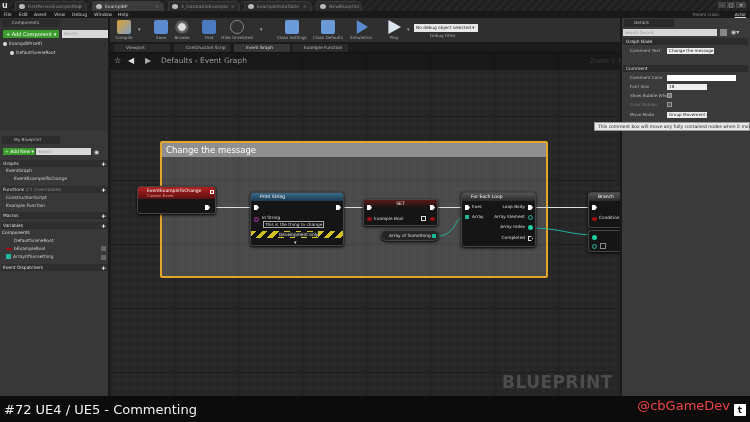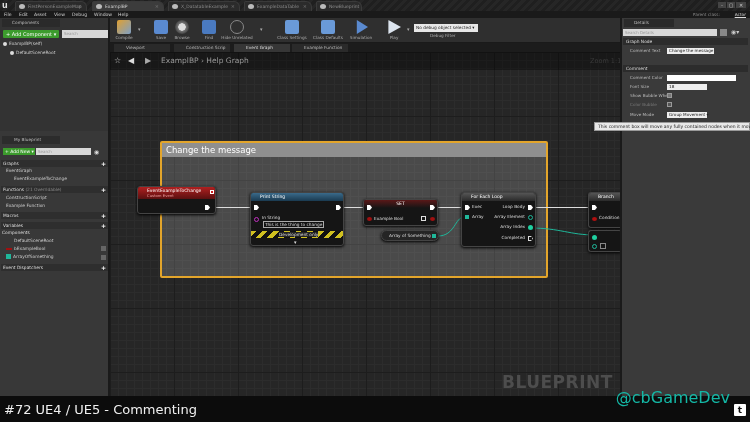--- a/index.html
+++ b/index.html
@@ -67,21 +67,21 @@
 #details{left:620px;top:18px;width:130px;height:378px;background:#3a3a3a;border-left:2px solid #1a1a1a}
 #det-tab{left:624px;top:19px;width:50px;height:8px;background:#2a2a2a;color:#bbb;font-size:4.3px;line-height:8px;padding-left:10px}
 #det-search{left:623px;top:29px;width:94px;height:7px;background:#d8d8d8;color:#999;font-size:4px;line-height:7px;padding-left:2px}
 .dsec{left:623px;width:125px;height:7px;background:#2c2c2c;color:#ddd;font-size:4.4px;line-height:7px;padding-left:3px}
 .dlbl{left:630px;font-size:4.2px;color:#bbb;line-height:7px}
 .dval{left:667px;height:6px;background:#eee;color:#222;font-size:4.2px;line-height:6px;padding-left:2px;white-space:nowrap}
 .chk{left:667px;width:5px;height:5px;background:#777;border:1px solid #999}
 
 #footer{left:0;top:396px;width:750px;height:26px;background:#0c0c0c}
 #footer-title{left:4px;top:400px;font-size:13px;color:#f0f0f0;line-height:20px}
-#footer-handle{right:20px;top:388px;font-size:16px;color:#14b8a6;line-height:20px}
+#footer-handle{right:20px;top:396px;font-size:13px;color:#ef4444;line-height:20px}
 #twitter{right:4px;top:404px;width:12px;height:12px;background:#fff;color:#0c0c0c;font-size:9px;line-height:12px;text-align:center;border-radius:1px;font-weight:bold}
 </style>
 </head>
 <body>
 
 <div id="titlebar" class="abs"></div>
 <div id="logo" class="abs">u</div>
 <div class="abs tab" style="left:15px;width:72px"><span class="ic"></span><span>FirstPersonExampleMap</span><span class="x">×</span></div>
 <div class="abs tab active" style="left:92px;width:72px"><span class="ic"></span><span>ExamplBP</span><span class="x">×</span></div>
 <div class="abs tab" style="left:168px;width:72px"><span class="ic"></span><span>X_DatatableExample</span><span class="x">×</span></div>
@@ -178,21 +178,21 @@
 <div class="abs gtab" style="left:114px;width:56px">Viewport</div>
 <div class="abs gtab" style="left:174px;width:56px">Construction Scrip</div>
 <div class="abs gtab active" style="left:234px;width:56px">Event Graph</div>
 <div class="abs gtab" style="left:292px;width:56px">Example Function</div>
 
 <div id="graph" class="abs"></div>
 <div id="breadcrumbbar" class="abs"></div>
 <div class="abs" style="left:114px;top:56px;font-size:8px;color:#ccc">☆</div>
 <div class="abs" style="left:128px;top:56px;font-size:8px;color:#ddd">◀</div>
 <div class="abs" style="left:145px;top:56px;font-size:8px;color:#aaa">▶</div>
-<div id="breadcrumb" class="abs">ExamplBP  ›  Help Graph</div>
+<div id="breadcrumb" class="abs">Defaults  ›  Event Graph</div>
 <div id="zoomlbl" class="abs">Zoom 1:1</div>
 <div id="watermark" class="abs">BLUEPRINT</div>
 
 <div id="comment" class="abs"></div>
 <div id="comment-title" class="abs">Change the message</div>
 
 <div class="wire" style="left:215px;top:207px;width:36px"></div>
 <div class="wire" style="left:343px;top:207px;width:22px"></div>
 <div class="wire" style="left:437px;top:207px;width:26px"></div>
 <div class="wire" style="left:535px;top:207px;width:55px"></div>

